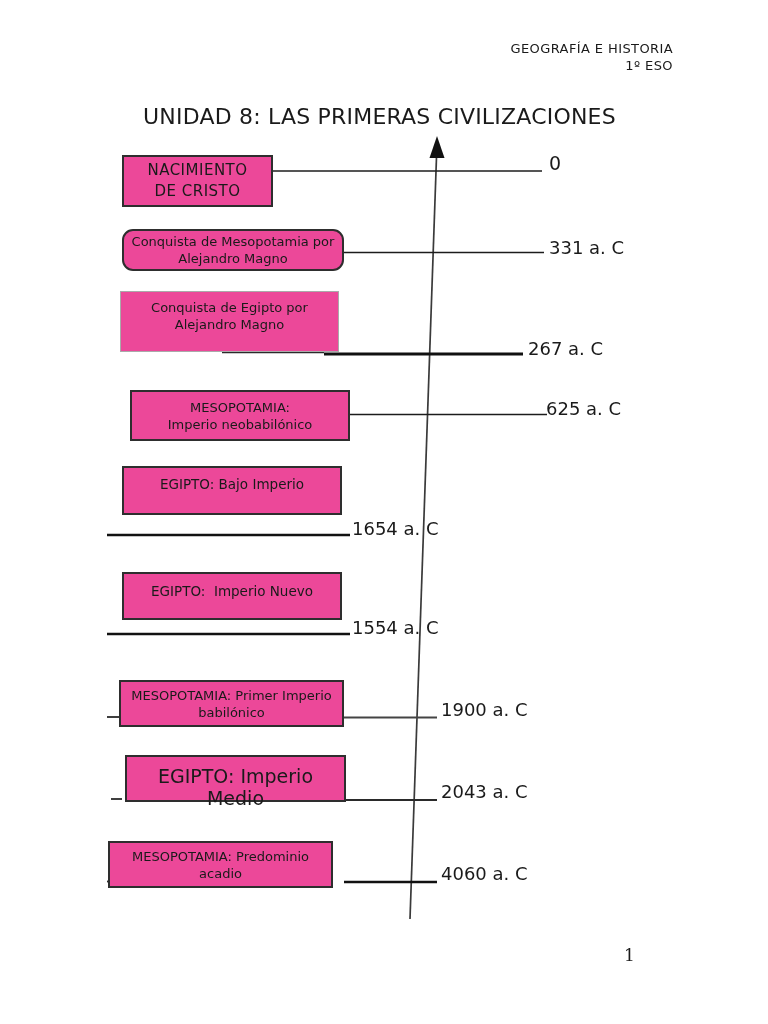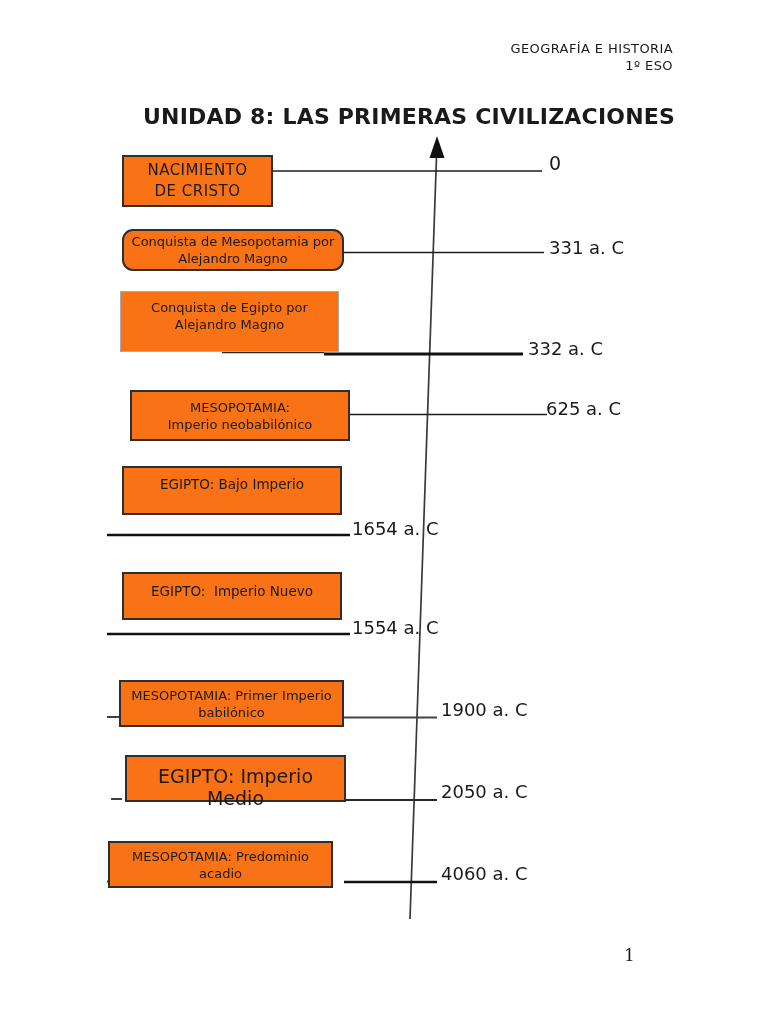--- a/index.html
+++ b/index.html
@@ -9,26 +9,26 @@
     margin:0 auto;
     padding-left:11px;
   }
   .svg-layer { position:absolute; left:0; top:0; z-index:1; pointer-events:none; }
 
   .header-block {
     position:absolute; top:40px; right:106px; text-align:right;
     font-size:13px; line-height:17px; letter-spacing:.4px; z-index:2;
   }
   .doc-title {
-    position:absolute; left:143px; top:104px; font-size:22px; font-weight:bold;
+    position:absolute; left:143px; top:104px; font-size:22px; font-weight:normal;
     letter-spacing:.2px; white-space:nowrap; z-index:2;
   }
 
   .ebox {
-    position:absolute; background:#f97316; border:2px solid #2e2e2e;
+    position:absolute; background:#ec4899; border:2px solid #2e2e2e;
     text-align:center; z-index:2; display:flex; flex-direction:column;
     justify-content:center; box-sizing:content-box;
   }
   .ebox .line { white-space:pre-wrap; }
   .ebox .line:empty { display:none; }
 
   #b1 { left:122px; top:155px; width:147px; height:48px; font-size:15px; letter-spacing:.5px; line-height:21px; }
   #b2 { left:122px; top:229px; width:218px; height:38px; font-size:13px; line-height:17px;border-radius:11px; }
   #b3 { left:120px; top:291px; width:217px; height:59px; border:1px solid #aaaaaa; font-size:13px; line-height:17px; justify-content:flex-start; padding-top:7px; height:52px; }
   #b4 { left:130px; top:390px; width:216px; height:47px; font-size:13px; line-height:17px; }
@@ -118,23 +118,23 @@
     <div class="line">EGIPTO: Imperio Medio</div>
 
   </div>
   <div class="ebox" id="b9">
     <div class="line">MESOPOTAMIA: Predominio</div>
     <div class="line">acadio</div>
   </div>
 
   <div class="date" id="d0">0</div>
   <div class="date" id="d331">331 a. C</div>
-  <div class="date" id="d332">332 a. C</div>
+  <div class="date" id="d332">267 a. C</div>
   <div class="date" id="d625">625 a. C</div>
   <div class="date" id="d1085">1654 a. C</div>
   <div class="date" id="d1554">1554 a. C</div>
   <div class="date" id="d1900">1900 a. C</div>
-  <div class="date" id="d2050">2050 a. C</div>
+  <div class="date" id="d2050">2043 a. C</div>
   <div class="date" id="d2350">4060 a. C</div>
 
   <div class="page-number">1</div>
 
 </div>
 
 </body></html>

